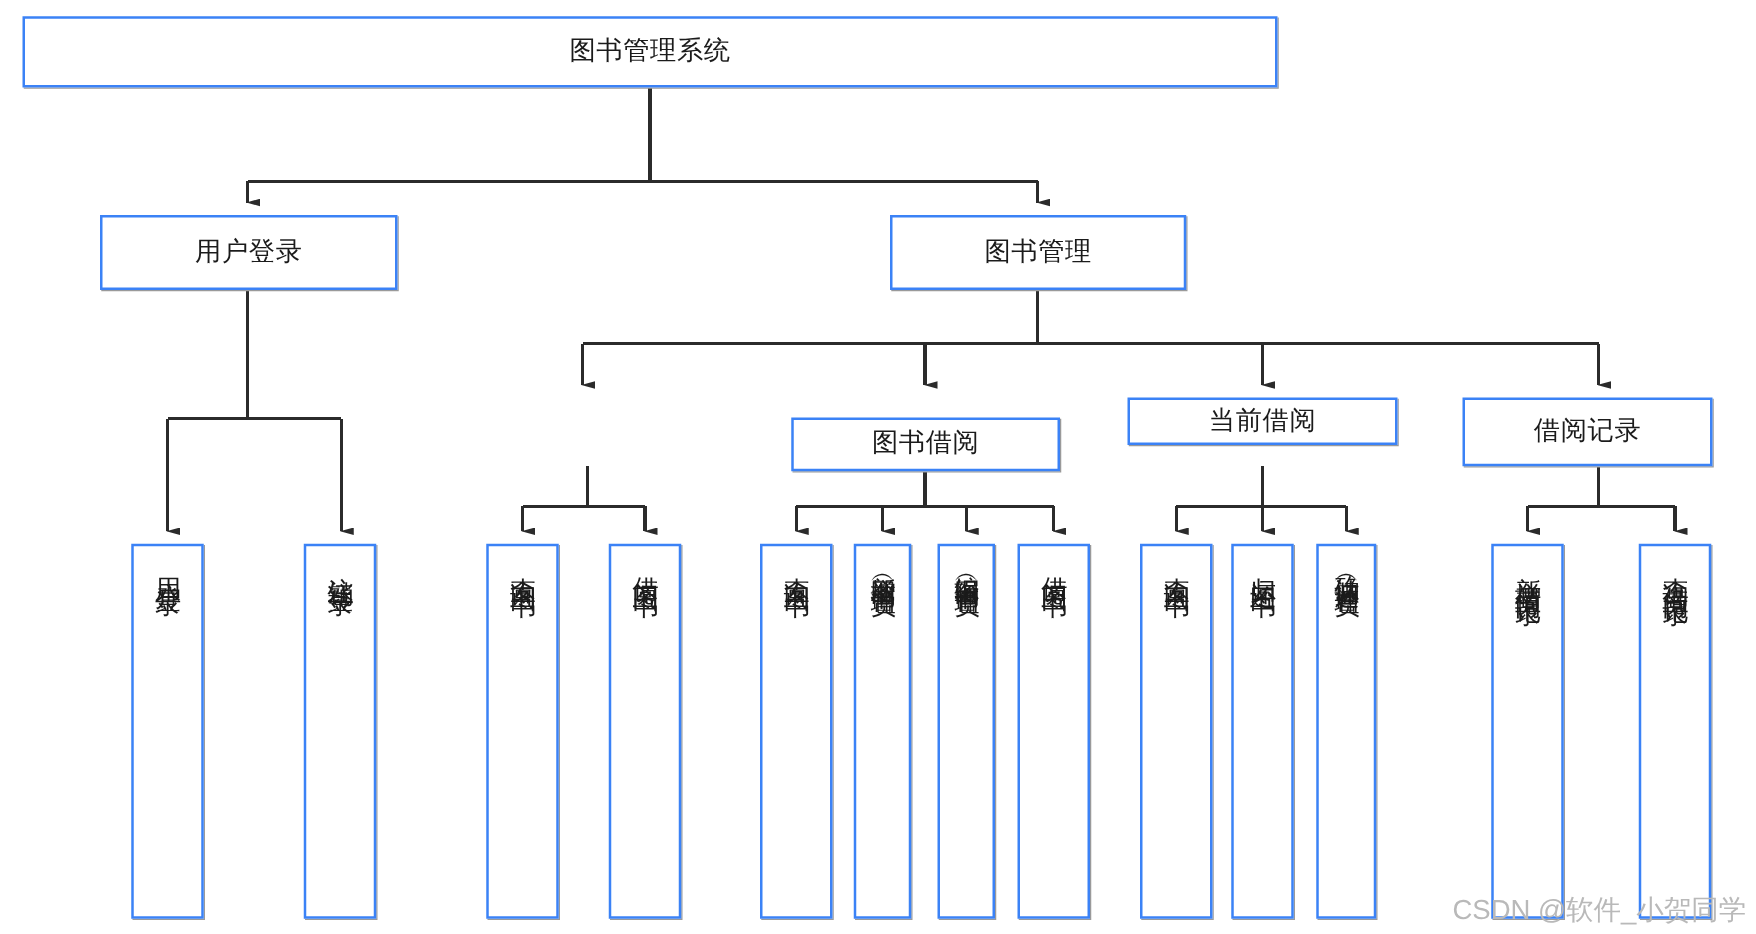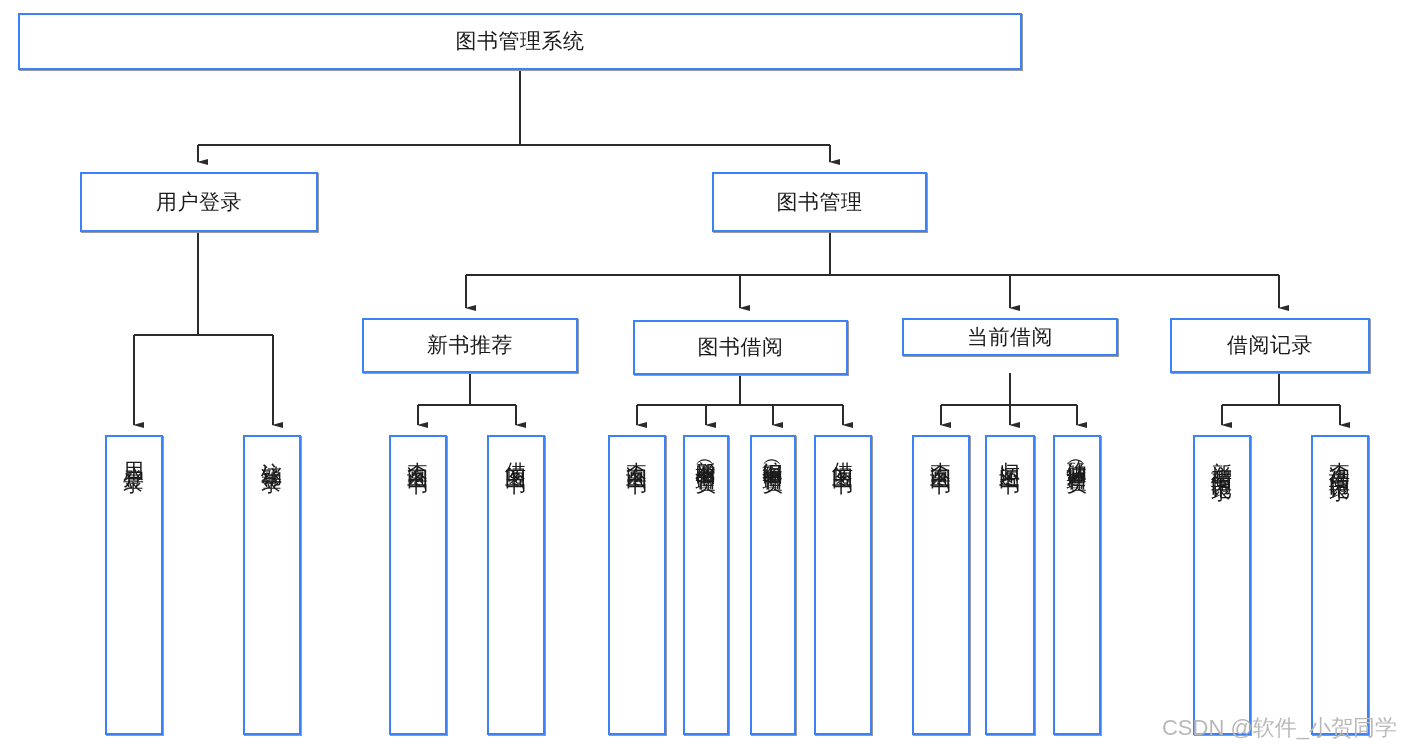--- a/index.html
+++ b/index.html
@@ -126,28 +126,25 @@
     </g>
   </svg>
 
   <div class="node h" style="left:18px; top:13px; width:1004px; height:57px;">
     <span class="label">图书管理系统</span>
   </div>
 
   <div class="node h" style="left:80px; top:172px; width:238px; height:60px;">
     <span class="label">用户登录</span>
   </div>
-  <div class="node h" style="left:712px; top:172px; width:215px; height:60px;">
+  <div class="node h" style="left:712px; top:172px; width:237px; height:60px;">
     <span class="label">图书管理</span>
   </div>
 
-  <div class="node h" style="left:362px; top:318px; width:216px; height:55px;">
-    <span class="label">新书推荐</span>
-  </div>
-  <div class="node h" style="left:633px; top:320px; width:215px; height:55px;align-items:center;">
+  <div class="node h" style="left:633px; top:334px; width:215px; height:43px;align-items:center;">
     <span class="label">图书借阅</span>
   </div>
   <div class="node h" style="left:902px; top:318px; width:216px; height:38px;">
     <span class="label">当前借阅</span>
   </div>
   <div class="node h" style="left:1170px; top:318px; width:200px; height:55px;">
     <span class="label">借阅记录</span>
   </div>
 
   <div class="node v" style="left:105px; top:435px; width:58px; height:300px;">

